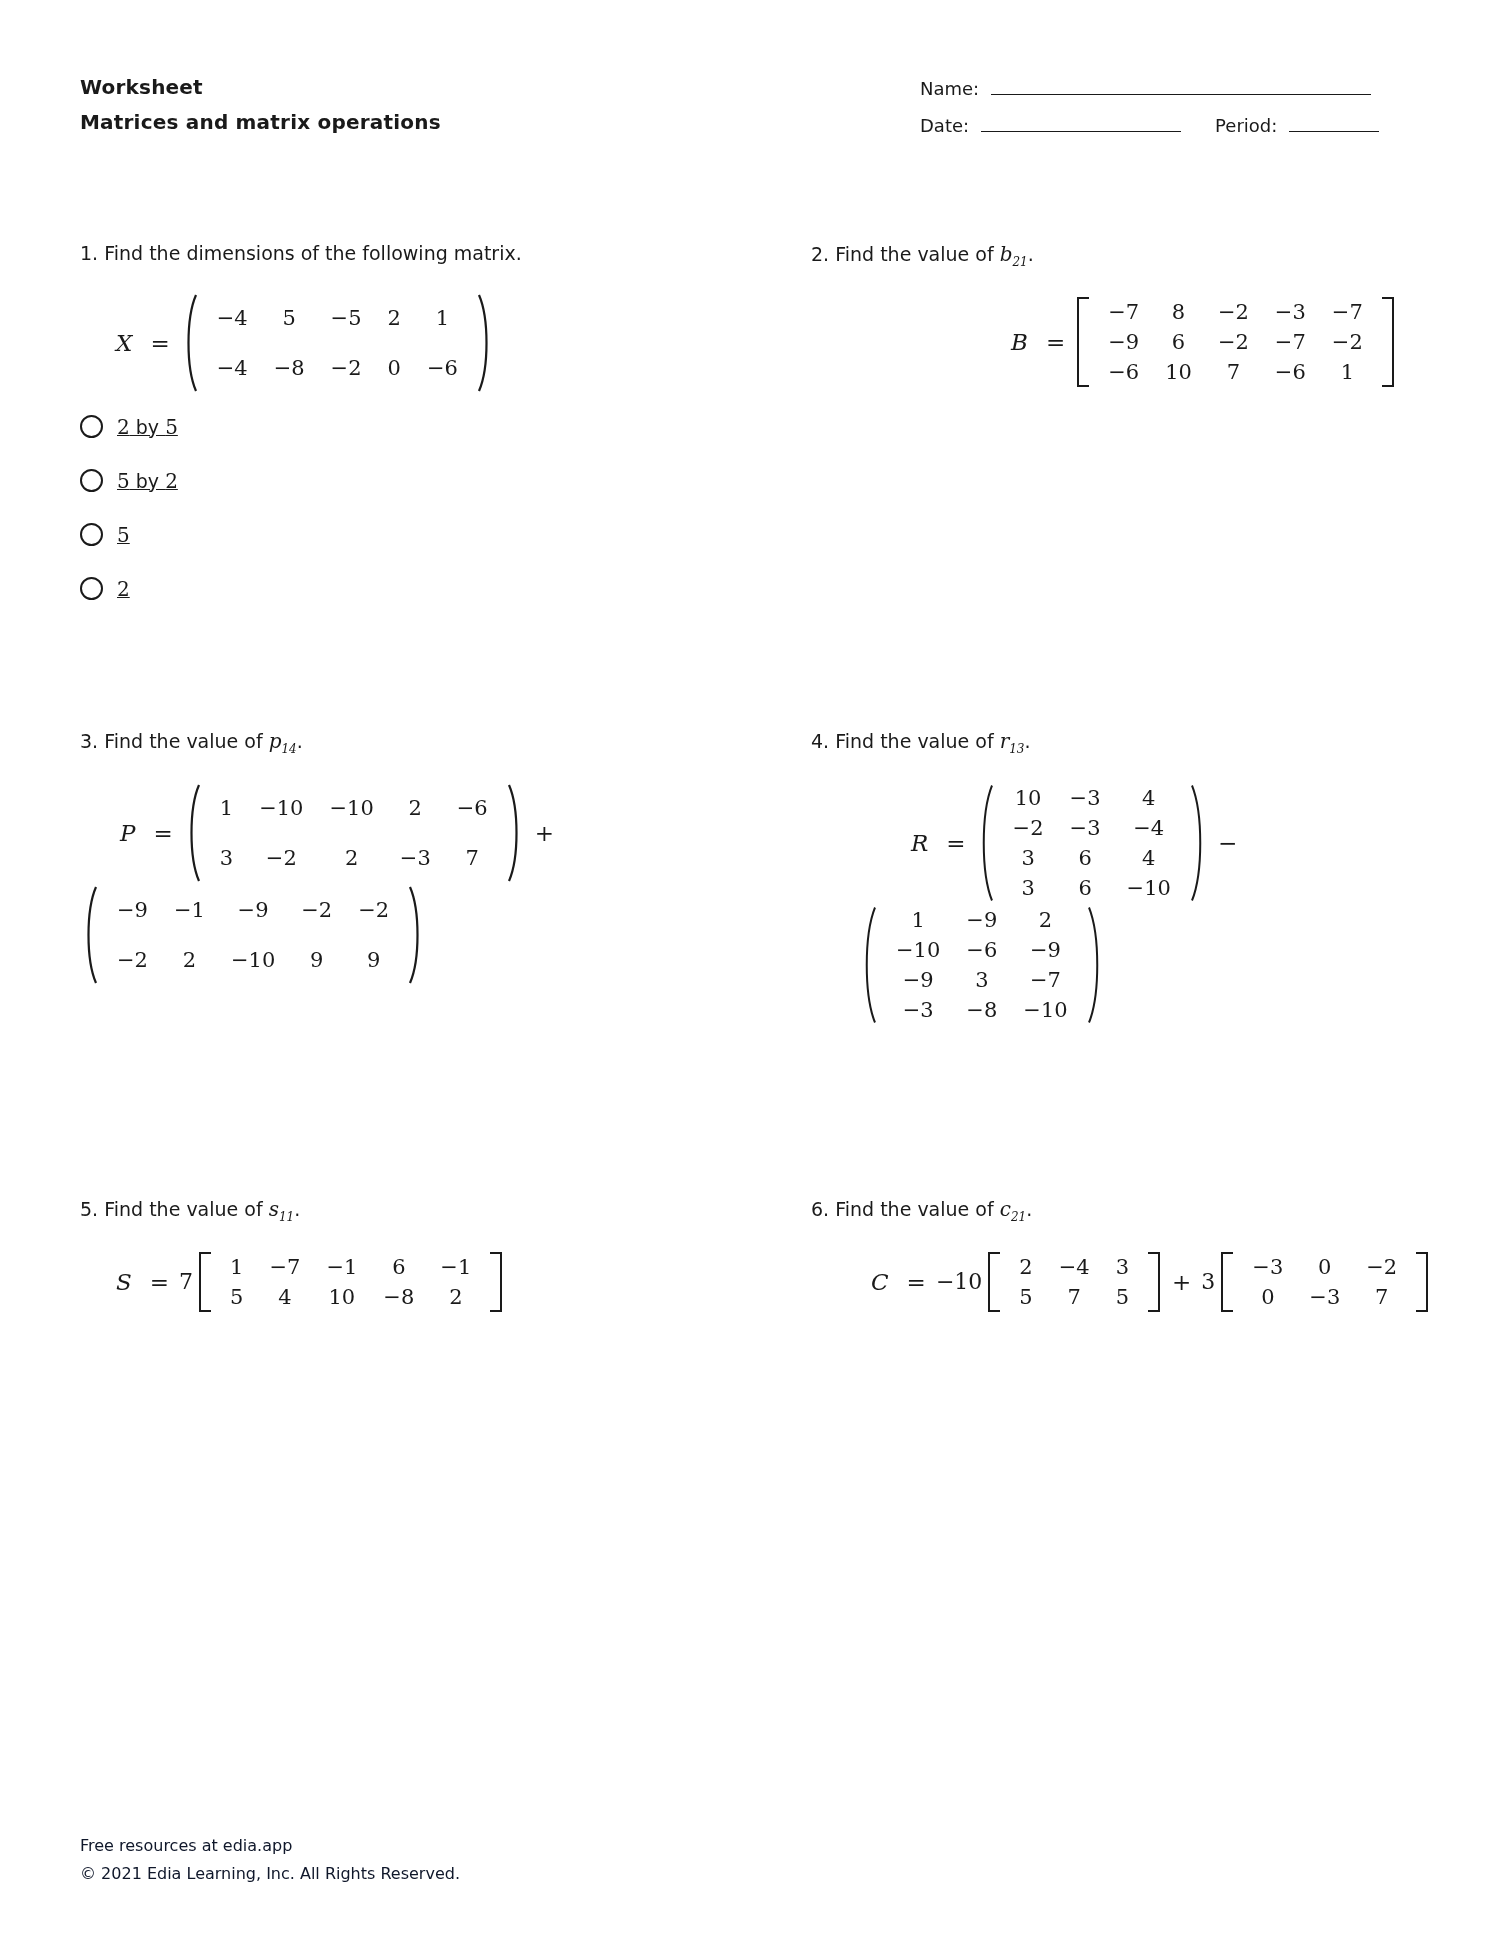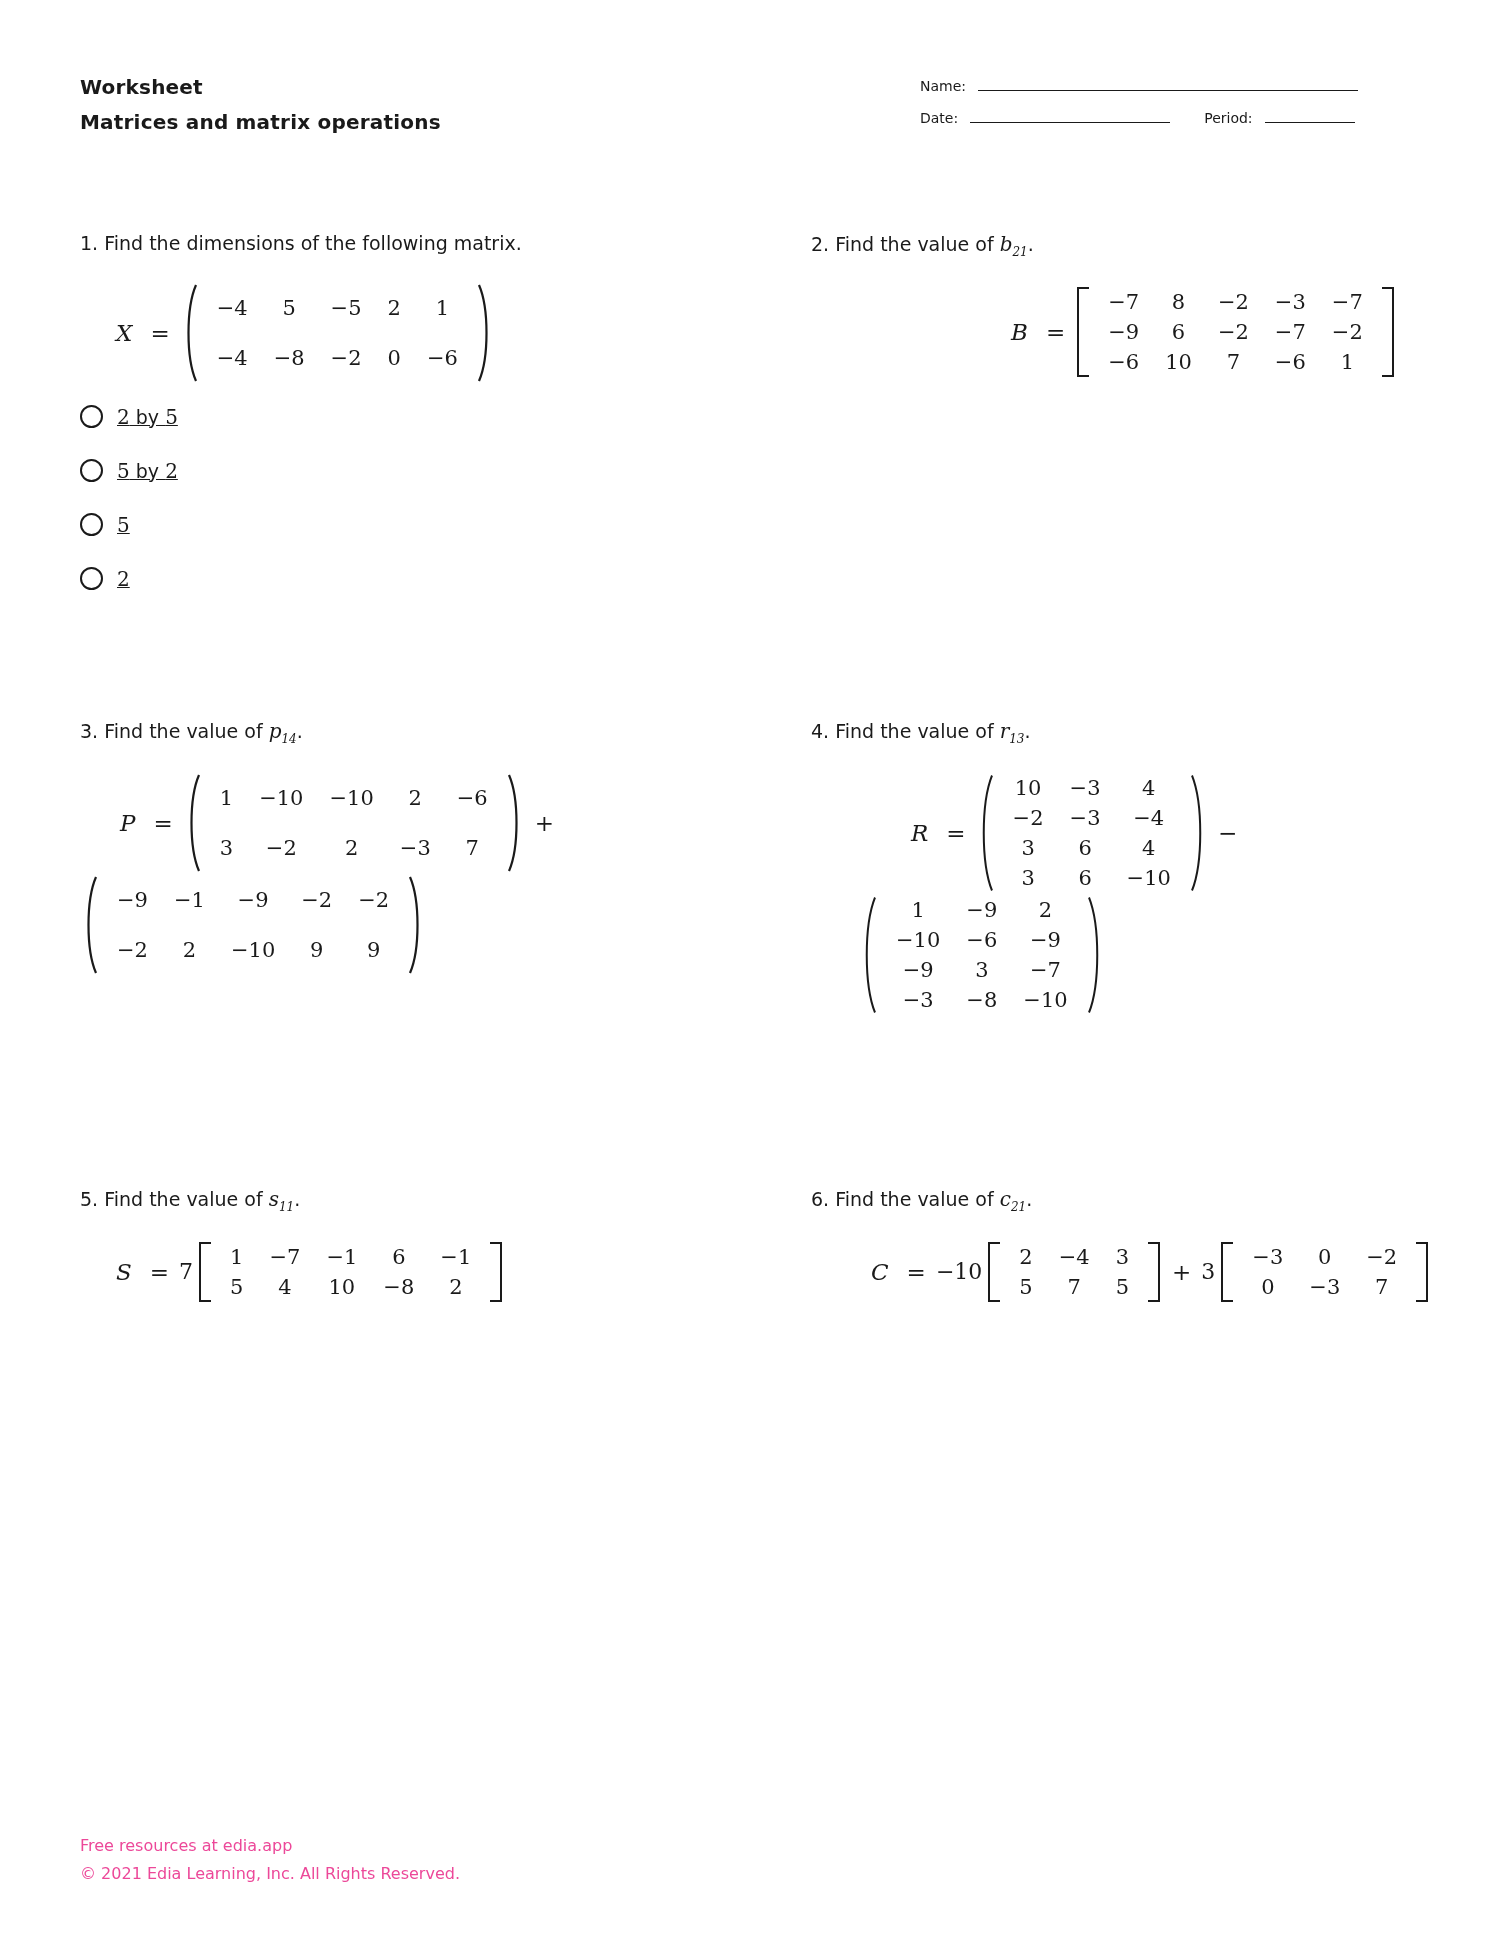--- a/index.html
+++ b/index.html
@@ -30,21 +30,21 @@
     align-items: flex-start;
   }
   .title-block {
     font-weight: bold;
     font-size: 20px;
     line-height: 1.75;
     letter-spacing: 0.2px;
   }
   .meta-block {
     margin-top: 8px;
-    font-size: 14px;
+    font-size: 18px;
     width: 500px;
   }
   .meta-row {
     display: flex;
     align-items: baseline;
     margin-bottom: 16px;
   }
   .meta-label {
     white-space: nowrap;
     margin-right: 12px;
@@ -162,21 +162,21 @@
     font-family: "DejaVu Serif", serif;
     font-size: 20px;
   }
 
   
   .footer {
     position: absolute;
     left: 80px;
     bottom: 56px;
     font-size: 16px;
-    color: #ec4899;
+    color: #0f172a;
     line-height: 1.75;
   }
 
   .indent-x { margin-left: 36px; }
   .indent-p { margin-left: 40px; }
   .indent-2 { margin-left: 200px; }
   .indent-4 { margin-left: 100px; }
   .indent-5 { margin-left: 36px; }
   .indent-6 { margin-left: 60px; }
   .wrapline { margin-top: 2px; }

